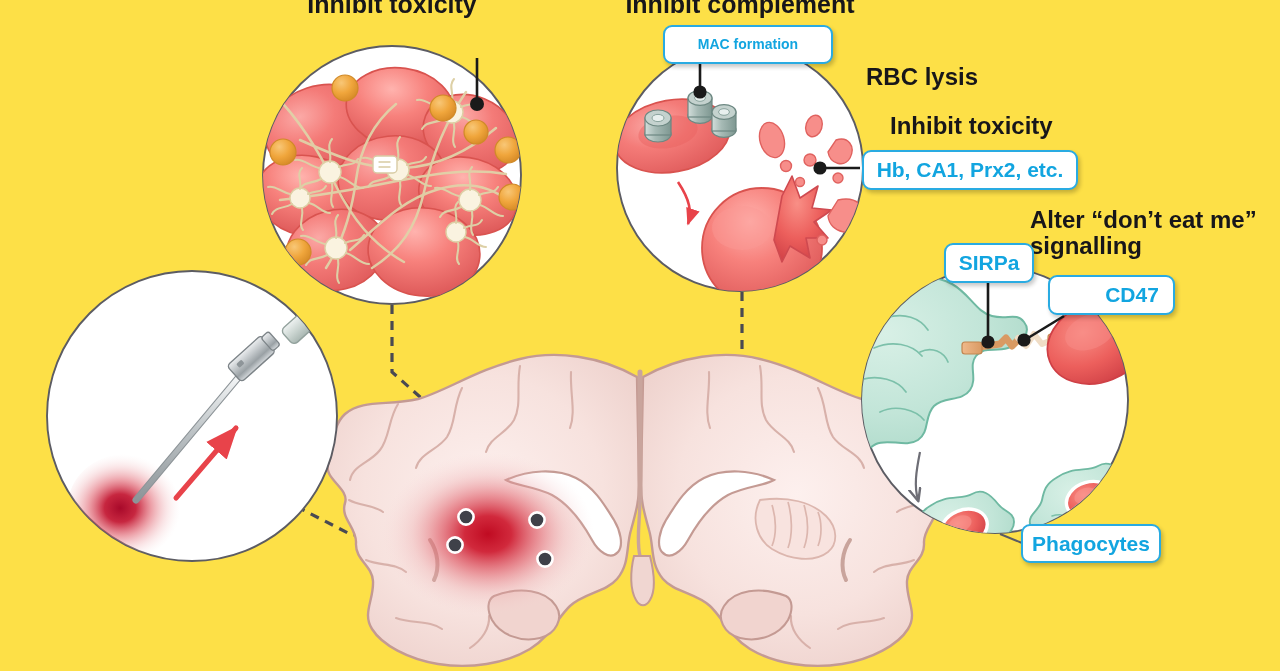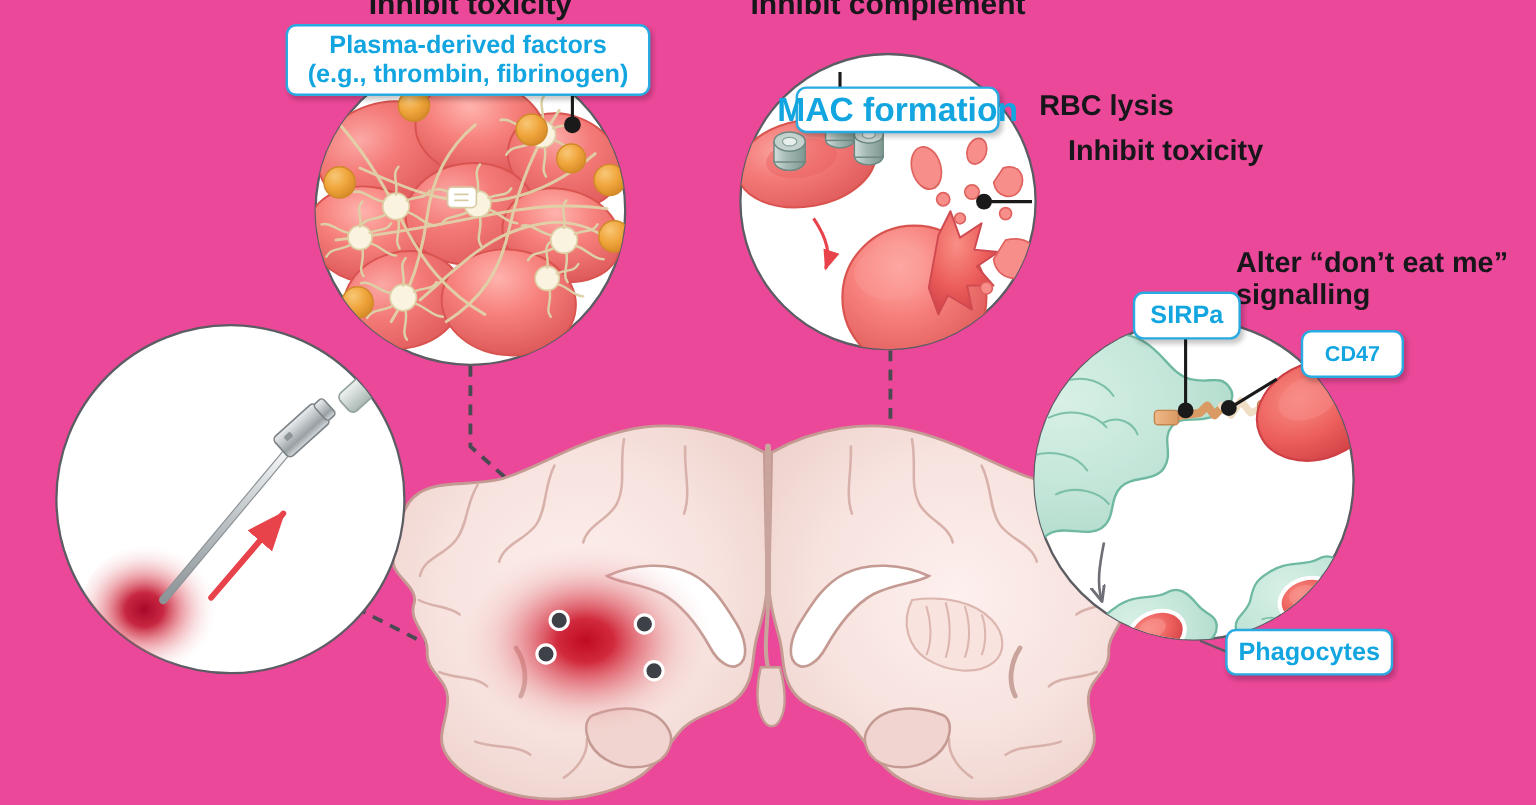--- a/index.html
+++ b/index.html
@@ -1,18 +1,18 @@
 <!DOCTYPE html>
 <html><head>
 <meta charset="utf-8">
 <style>
   html,body{margin:0;padding:0;background:#ffffff;}
   body{width:1280px;height:671px;overflow:hidden;
        font-family:"Liberation Sans",sans-serif;}
-  #stage{position:relative;width:1280px;height:671px;background:#ec4899;}
+  #stage{position:relative;width:1280px;height:671px;background:#fde047;}
 
   svg.layer{position:absolute;left:0;top:0;width:1280px;height:671px;overflow:visible;}
   #art{pointer-events:none;}
 
   
   .lbl{position:absolute;background:#ffffff;border:2.5px solid #29abe2;
        border-radius:9px;color:#12a5e0;font-weight:bold;
        text-align:center;line-height:1.14;white-space:pre;
        box-shadow:2px 3px 4px rgba(0,0,0,.22);
        display:flex;align-items:center;justify-content:center;
@@ -497,34 +497,33 @@
 
         <path d="M176,498 L236,428" stroke="#e8434a" stroke-width="5" fill="none" stroke-linecap="round" marker-end="url(#arrRed)"></path>
       </g>
     </g>
   </svg>
 
   <div class="hd" style="left:278px;top:-9px;width:228px;font-size:25px;">Inhibit toxicity</div>
 
   <div class="hd" style="left:607px;top:-9px;width:266px;font-size:25px;">Inhibit complement</div>
 
-  <div class="hd left" style="left:866px;top:64px;width:200px;font-size:24px;margin-top:12px;">RBC lysis</div>
+  <div class="hd left" style="left:866px;top:64px;width:200px;font-size:24px;">RBC lysis</div>
 
   <div class="hd left" style="left:890px;top:113px;width:230px;font-size:24px;">Inhibit toxicity</div>
 
   <div class="hd left" style="left:1030px;top:207px;width:252px;font-size:24px;">Alter “don’t eat me”
 signalling</div>
 
 
 
-  <div class="lbl" style="left:238px;top:20px;width:300px;height:56px;font-size:21px;">Plasma-derived factors
-(e.g., thrombin, fibrinogen)</div>
-
-  <div class="lbl" style="left:663px;top:25px;width:166px;height:35px;font-size:28px;margin-top:47px;">MAC formation</div>
-
+
+  <div class="lbl" style="left:663px;top:25px;width:166px;height:35px;font-size:14px;">MAC formation</div>
+
+  <div class="lbl" style="left:862px;top:150px;width:212px;height:36px;font-size:21px;">Hb, CA1, Prx2, etc.</div>
 
   <div class="lbl" style="left:944px;top:243px;width:86px;height:36px;font-size:21px;">SIRPa</div>
 
-  <div class="lbl" style="left:1084px;top:275px;width:82px;height:36px;font-size:18px;">CD47</div>
+  <div class="lbl" style="left:1048px;top:275px;width:82px;height:36px;font-size:21px;padding-left:41px;">CD47</div>
 
   <div class="lbl" style="left:1021px;top:524px;width:136px;height:35px;font-size:21px;text-align:center;">Phagocytes</div>
 
 </div>
 
 </body></html>

